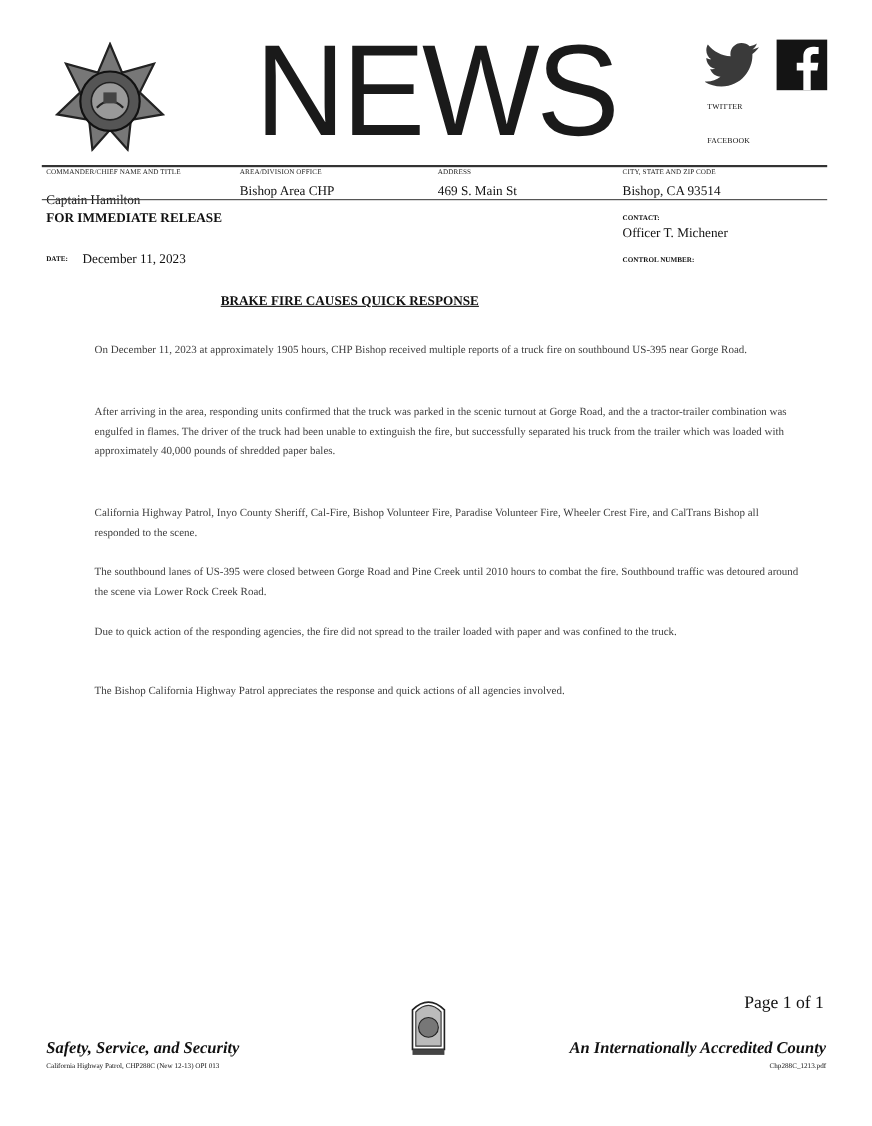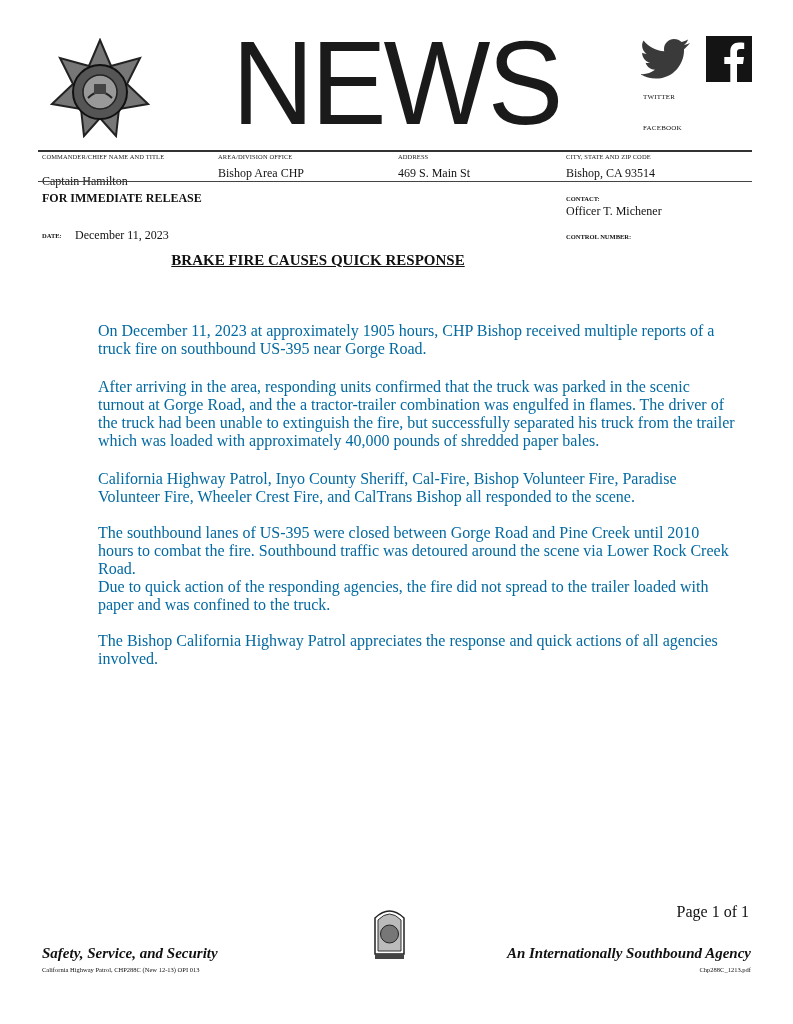--- a/index.html
+++ b/index.html
@@ -20,23 +20,23 @@
   .field-label { font-size: 6.5px; color: #222; letter-spacing: 0.1px; }
   .field-value { font-size: 12px; color: #111; }
 
   #release { left: 42px; top: 191px; font-size: 12px; font-weight: bold; }
   #contact-label { left: 566px; top: 195px; font-size: 6.5px; font-weight: bold; }
   #contact-value { left: 566px; top: 204px; font-size: 12px; }
   #date-label { left: 42px; top: 232px; font-size: 6.5px; font-weight: bold; }
   #date-value { left: 75px; top: 228px; font-size: 12px; }
   #control-label { left: 566px; top: 233px; font-size: 6.5px; font-weight: bold; }
 
-  #headline { left: 0; width: 636px; top: 252px; text-align: center; font-size: 15px; font-weight: bold; text-decoration: underline; }
+  #headline { left: 0; width: 636px; top: 266px; text-align: center; font-size: 12px; font-weight: bold; text-decoration: underline; }
 
-  .para { left: 86px; width: 640px; font-size: 16px; line-height: 18px; color: #0369a1; margin: 12px; }
+  .para { left: 86px; width: 640px; font-size: 10px; line-height: 18px; color: #404040; margin: 0; }
 
   
   #page-num { right: 44px; top: 903px; font-size: 16px; }
   #seal { left: 371px; top: 904px; width: 37px; height: 58px; }
   #motto { left: 42px; top: 945px; font-size: 15px; font-style: italic; font-weight: bold; }
   #form-id { left: 42px; top: 966px; font-size: 6.5px; }
   #accredited { right: 42px; top: 945px; font-size: 15px; font-style: italic; font-weight: bold; }
   #pdf-name { right: 42px; top: 966px; font-size: 6.5px; }
 </style>
 </head>
@@ -99,14 +99,14 @@
 <div id="seal" class="abs">
   <svg width="37" height="58" viewBox="0 0 37 58">
     <path d="M4,14 Q18.5,0 33,14 L33,50 L4,50 Z" fill="#fff" stroke="#222" stroke-width="1.5"></path>
     <path d="M7,16 Q18.5,4 30,16 L30,47 L7,47 Z" fill="#bbb" stroke="#333" stroke-width="1"></path>
     <circle cx="18.5" cy="30" r="9" fill="#777" stroke="#222" stroke-width="1"></circle>
     <rect x="4" y="50" width="29" height="5" fill="#444"></rect>
   </svg>
 </div>
 <div id="motto" class="abs serif">Safety, Service, and Security</div>
 <div id="form-id" class="abs sans">California Highway Patrol, CHP288C (New 12-13) OPI 013</div>
-<div id="accredited" class="abs serif">An Internationally Southbound Agency</div>
+<div id="accredited" class="abs serif">An Internationally Accredited County</div>
 <div id="pdf-name" class="abs sans">Chp288C_1213.pdf</div>
 
 </body></html>

